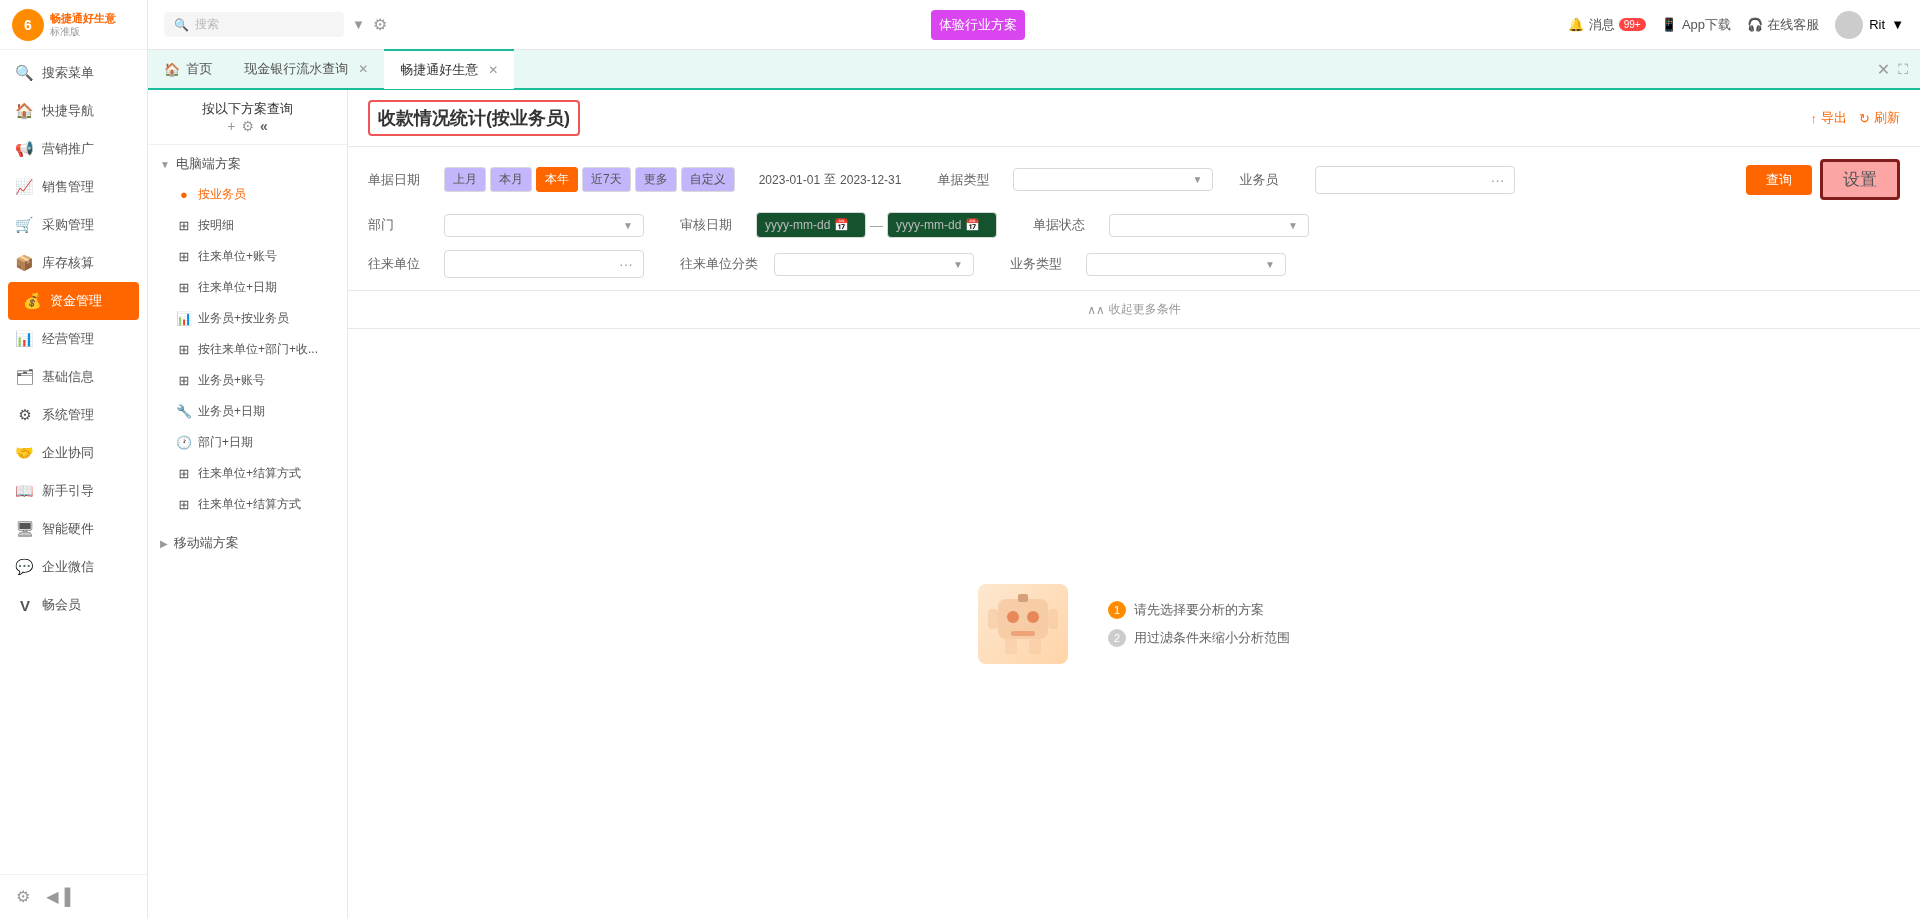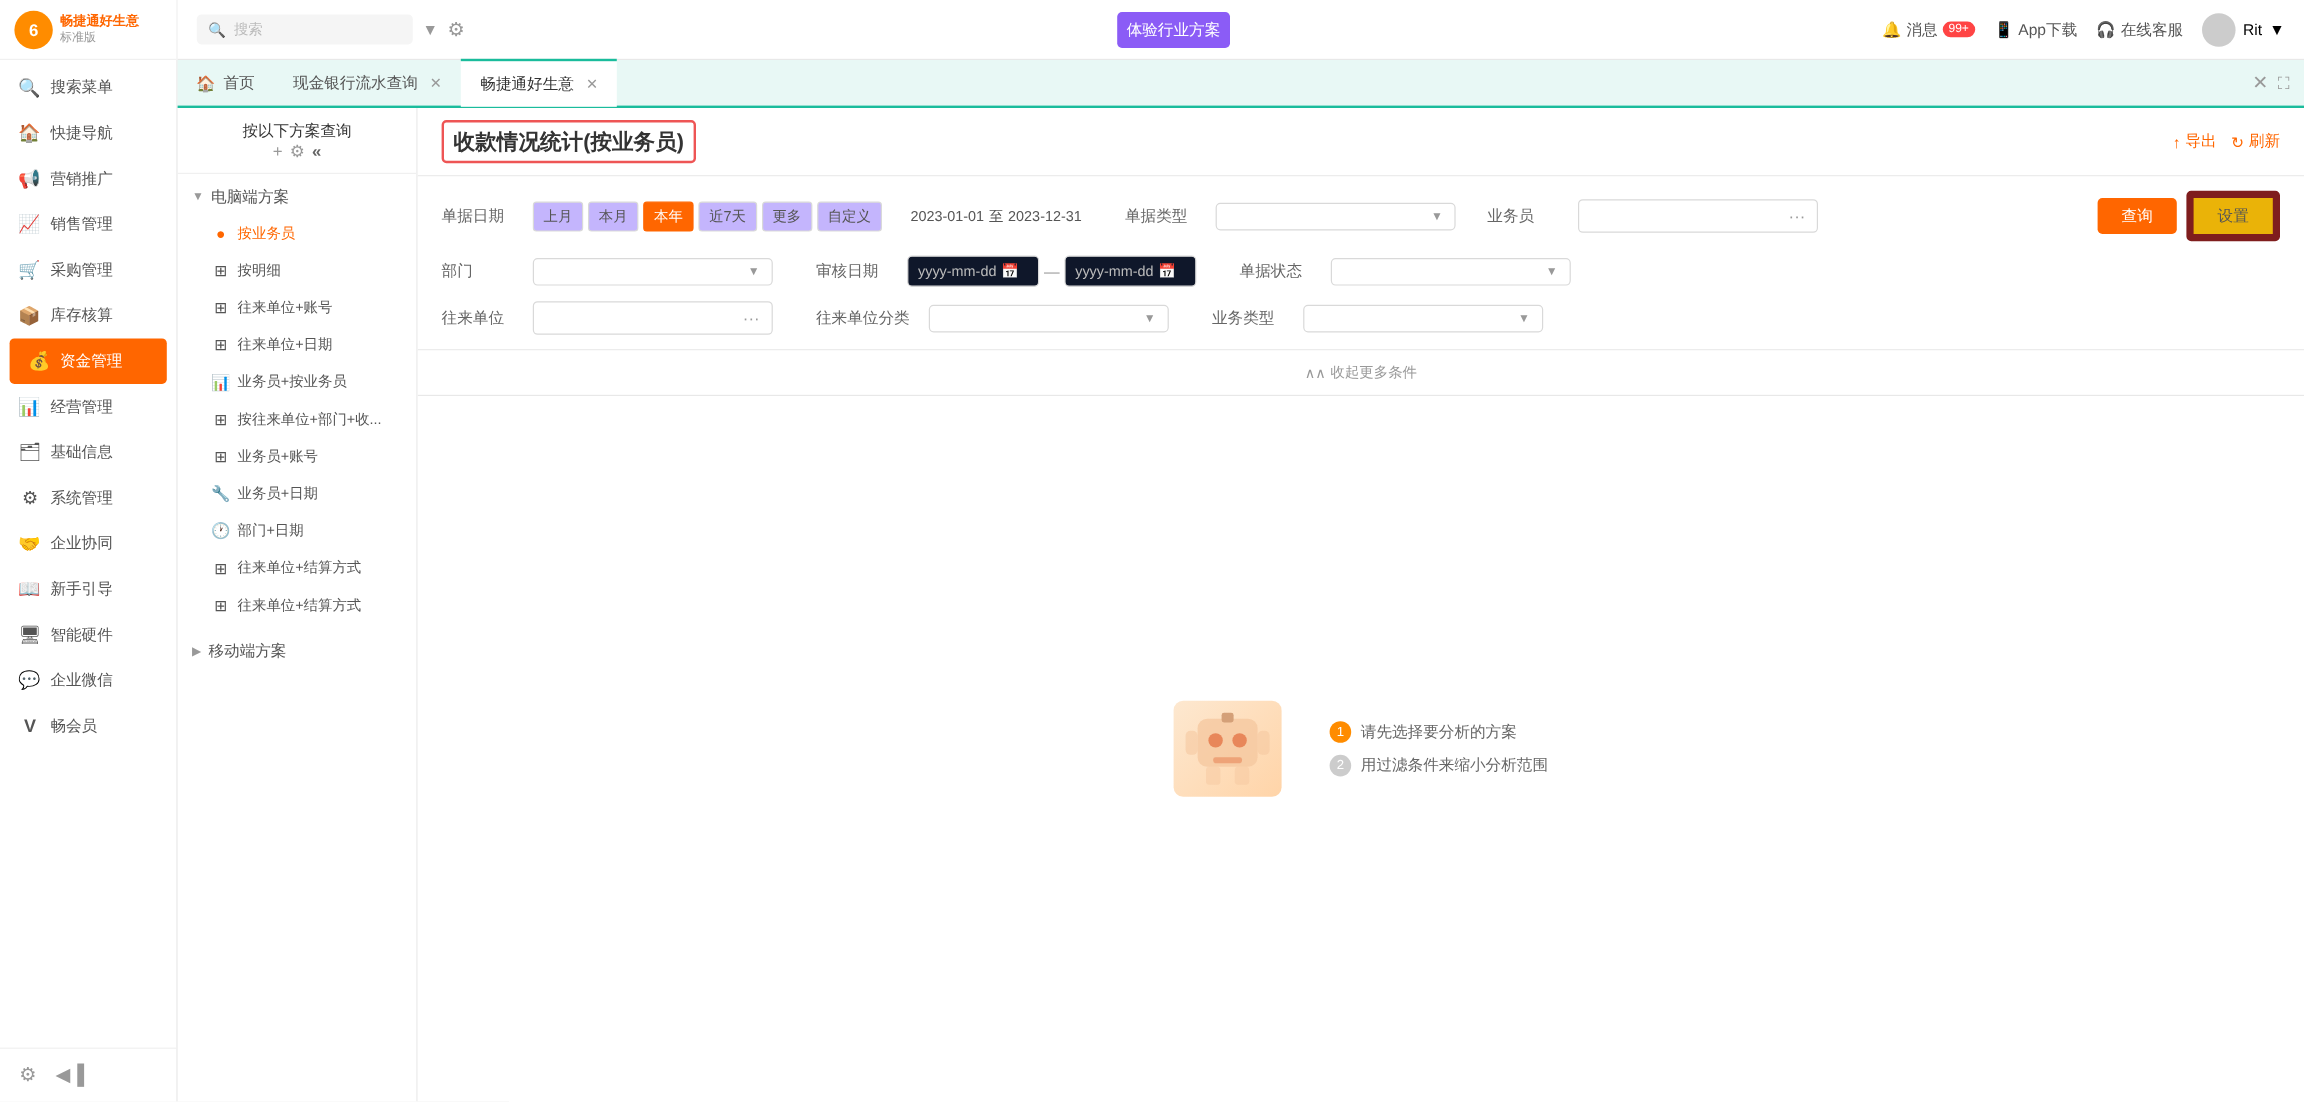--- a/index.html
+++ b/index.html
@@ -20,21 +20,21 @@
 
     
     .main { flex: 1; display: flex; flex-direction: column; height: 918px; }
 
     
     .topbar { height: 50px; background: #fff; display: flex; align-items: center; padding: 0 16px; border-bottom: 1px solid #e8e8e8; justify-content: space-between; flex-shrink: 0; }
     .topbar-left { display: flex; align-items: center; gap: 8px; }
     .topbar-search { display: flex; align-items: center; background: #f5f5f5; border-radius: 4px; padding: 4px 10px; width: 180px; gap: 6px; color: #999; font-size: 12px; }
     .topbar-arrow { color: #999; cursor: pointer; }
     .topbar-gear { color: #999; cursor: pointer; font-size: 16px; }
-    .topbar-trial-btn { background: #8b5cf6; color: white; border: none; border-radius: 4px; padding: 6px 8px; cursor: pointer; font-size: 13px; }
+    .topbar-trial-btn { background: #d946ef; color: white; border: none; border-radius: 4px; padding: 6px 8px; cursor: pointer; font-size: 13px; }
     .topbar-right { display: flex; align-items: center; gap: 16px; }
     .topbar-right-item { display: flex; align-items: center; gap: 4px; color: #555; font-size: 13px; cursor: pointer; }
     .badge-red { background: #ff4444; color: white; border-radius: 10px; font-size: 10px; padding: 1px 5px; }
     .topbar-user { display: flex; align-items: center; gap: 6px; }
     .user-avatar { width: 28px; height: 28px; background: #ccc; border-radius: 50%; }
 
     
     .tabbar { height: 40px; background: #e8f8f5; display: flex; align-items: center; padding: 0 0; flex-shrink: 0; border-bottom: 2px solid #1abc9c; }
     .tab { display: flex; align-items: center; padding: 0 16px; height: 40px; cursor: pointer; font-size: 13px; color: #555; gap: 6px; }
     .tab.active { background: #fff; color: #333; border-top: 2px solid #1abc9c; }
@@ -76,26 +76,26 @@
     .filter-row:last-child { margin-bottom: 0; }
     .filter-label { color: #666; font-size: 13px; white-space: nowrap; min-width: 60px; }
     .filter-group { display: flex; align-items: center; gap: 4px; }
     .date-quick-btn { padding: 3px 8px; border: 1px solid #d9d9d9; border-radius: 3px; cursor: pointer; color: #555; font-size: 12px; background: #c4b5fd; }
     .date-quick-btn.active { background: #ff6600; color: white; border-color: #ff6600; }
     .date-range { display: flex; align-items: center; gap: 4px; margin-left: 8px; color: #555; font-size: 12px; }
     .filter-select { display: flex; align-items: center; border: 1px solid #d9d9d9; border-radius: 4px; padding: 5px 10px; background: #fff; cursor: pointer; gap: 6px; min-width: 160px; }
     .filter-select-text { flex: 1; color: #999; font-size: 12px; }
     .filter-select-arrow { color: #999; font-size: 10px; }
     .filter-date-range { display: flex; align-items: center; gap: 4px; }
-    .filter-date-input { border: 1px solid #d9d9d9; border-radius: 4px; padding: 5px 8px; background: #0f172a; color: #bbb; font-size: 12px; width: 110px; display: flex; align-items: center; gap: 4px; }
+    .filter-date-input { border: 1px solid #d9d9d9; border-radius: 4px; padding: 5px 8px; background: #14532d; color: #bbb; font-size: 12px; width: 110px; display: flex; align-items: center; gap: 4px; }
     .filter-date-sep { color: #999; }
     .filter-dots { color: #999; cursor: pointer; font-size: 14px; }
     .filter-actions { display: flex; align-items: center; gap: 8px; margin-left: auto; }
     .btn-query { background: #ff6600; color: white; border: none; border-radius: 4px; padding: 6px 20px; cursor: pointer; font-size: 13px; }
-    .btn-setting { background: #eab308; color: #555; border: 6px solid #7f1d1d; border-radius: 4px; padding: 6px 20px; cursor: pointer; font-size: 13px; }
+    .btn-setting { background: #fca5a5; color: #555; border: 3px solid #7f1d1d; border-radius: 4px; padding: 6px 20px; cursor: pointer; font-size: 17px; }
 
     
     .collapse-bar { display: flex; justify-content: center; padding: 10px; background: #fff; border-bottom: 1px solid #e8e8e8; flex-shrink: 0; }
     .collapse-btn { display: flex; align-items: center; gap: 4px; color: #999; cursor: pointer; font-size: 12px; }
 
     
     .empty-area { flex: 1; display: flex; flex-direction: column; align-items: center; justify-content: center; background: #fff; gap: 16px; }
     .empty-box { width: 90px; height: 80px; background: linear-gradient(135deg, #fde8d0, #ffd4a8); border-radius: 8px; position: relative; display: flex; align-items: center; justify-content: center; }
     .empty-steps { display: flex; flex-direction: column; gap: 10px; }
     .empty-step { display: flex; align-items: center; gap: 8px; color: #666; font-size: 13px; }

